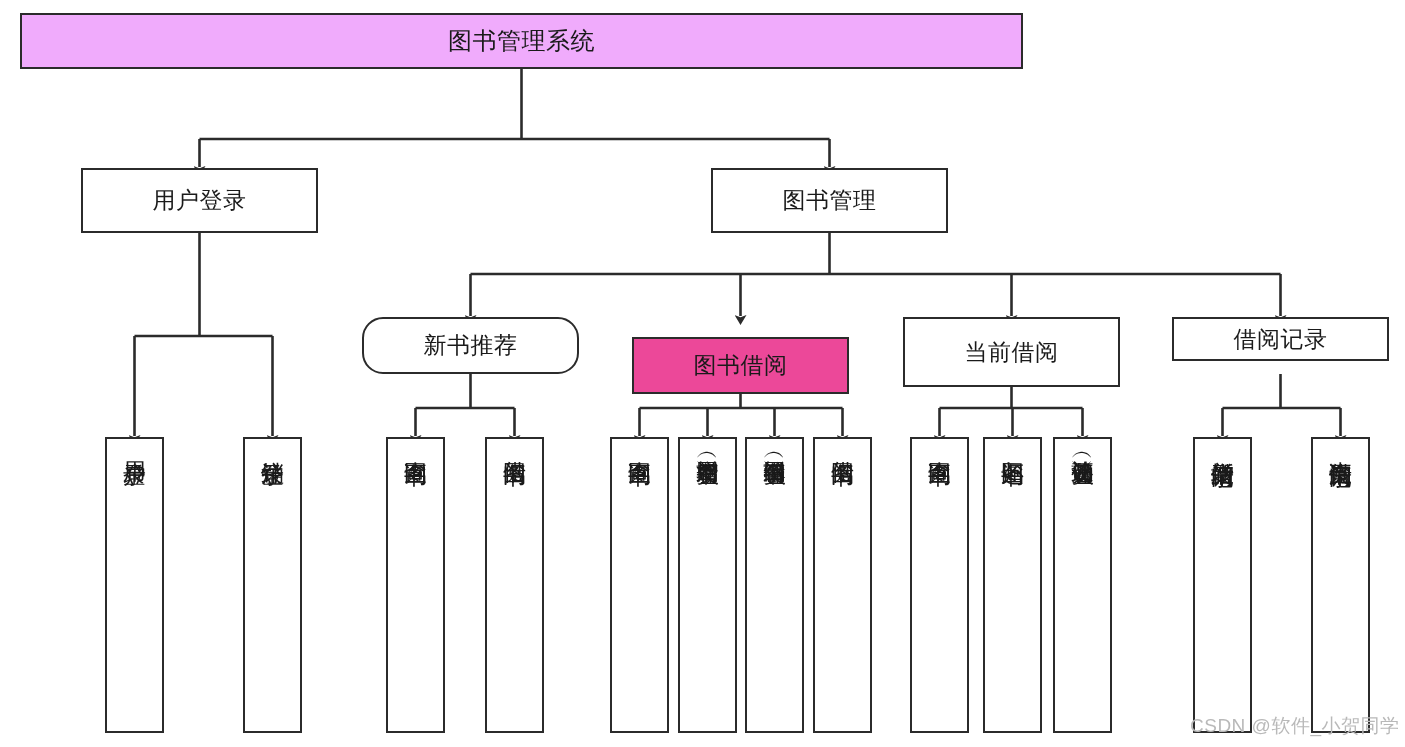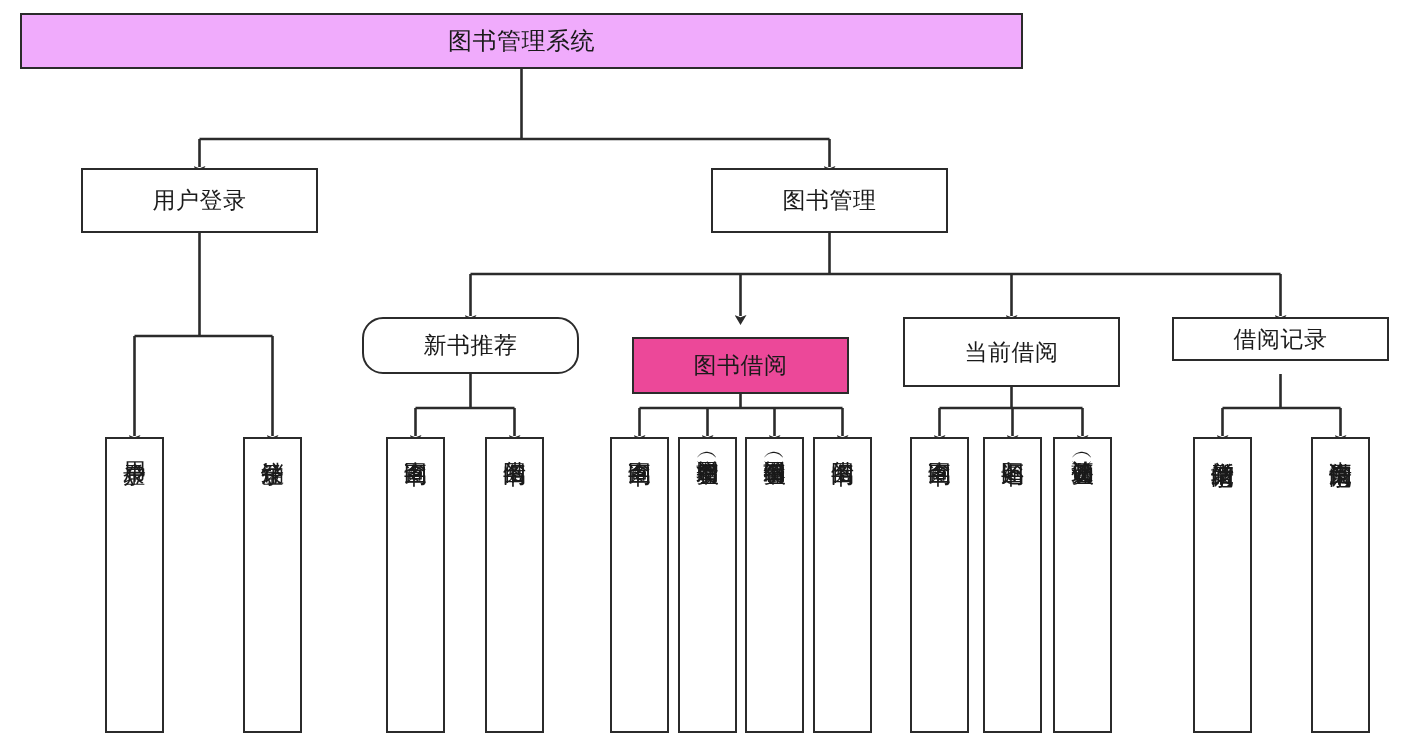--- a/index.html
+++ b/index.html
@@ -177,13 +177,14 @@
         <span class="lbl">确认归还（管理员）</span>
       </div>
       <div class="node v" style="left: 1193px; top: 437px; width: 59px; height: 296px; border-color: rgb(43, 43, 43); background: rgb(255, 255, 255); color: rgb(26, 26, 26);">
         <span class="lbl">新增借阅记录</span>
       </div>
       <div class="node v" style="left: 1311px; top: 437px; width: 59px; height: 296px; border-color: rgb(43, 43, 43); background: rgb(255, 255, 255); color: rgb(26, 26, 26);">
         <span class="lbl">查询借阅记录</span>
       </div>
     </div>
 
+  <div class="watermark">CSDN @软件_小贺同学</div>
 </div>
 
 </body></html>

